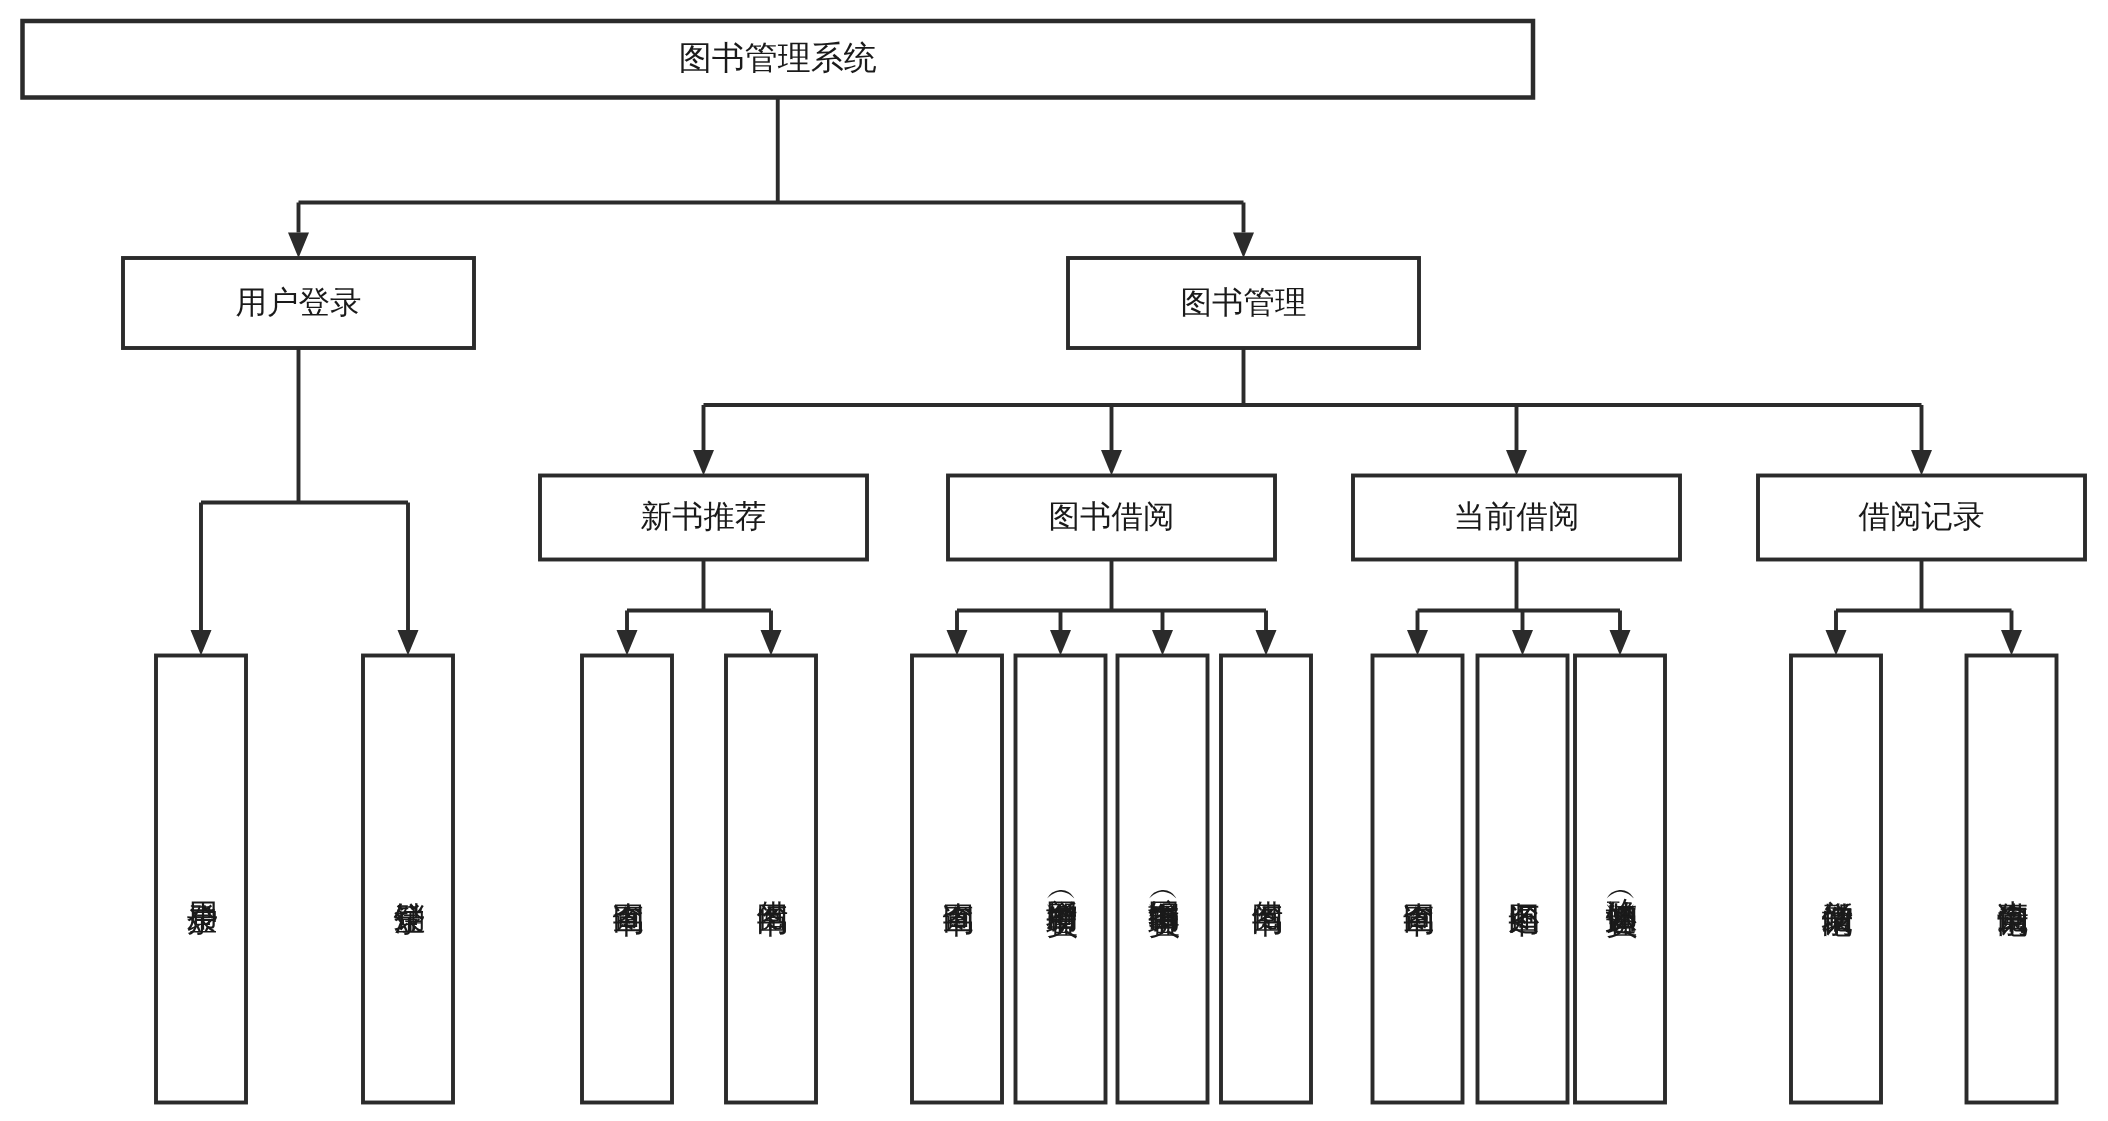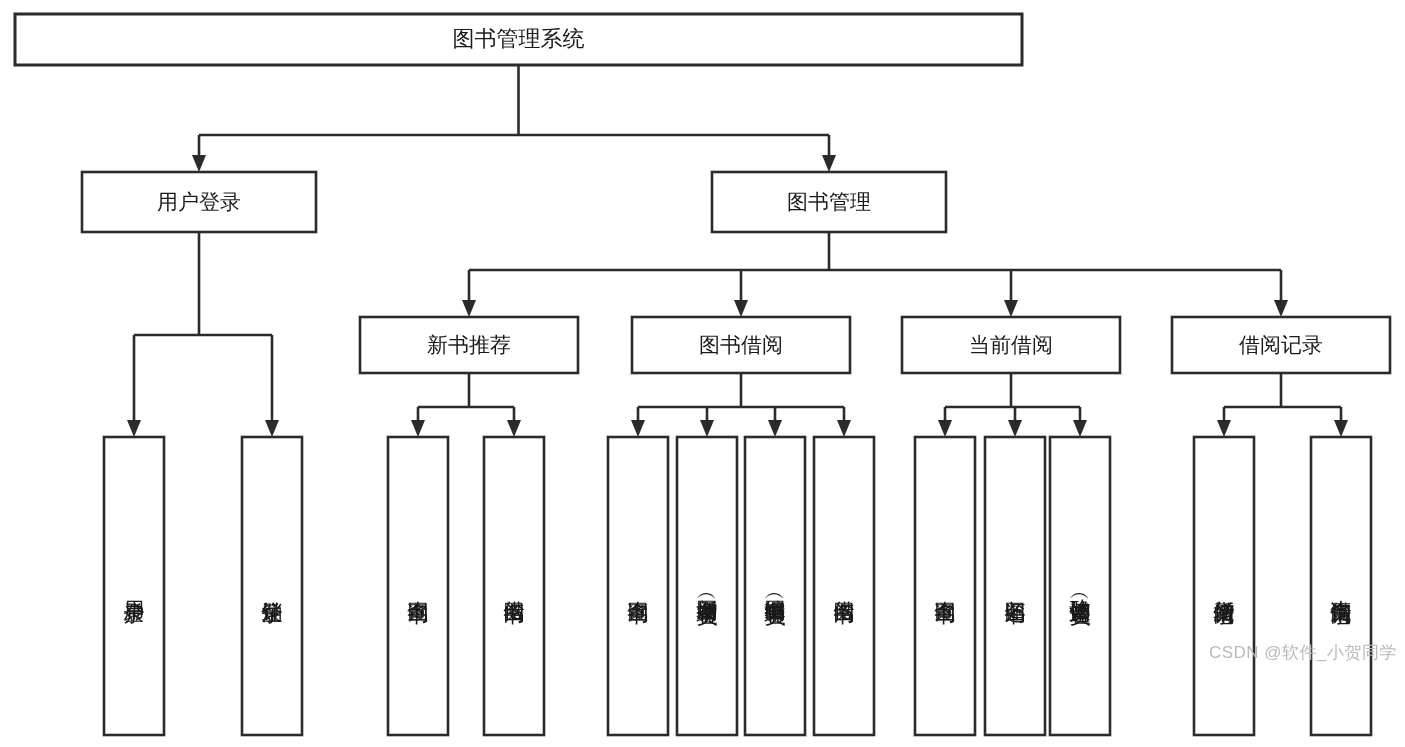--- a/index.html
+++ b/index.html
@@ -261,15 +261,14 @@
       <div class="vlabel" style="left: 677px; top: 437px; width: 60px; height: 298px;">新增图书（管理员）</div>
       <div class="vlabel" style="left: 745px; top: 437px; width: 60px; height: 298px;">编辑图书（管理员）</div>
       <div class="vlabel" style="left: 814px; top: 437px; width: 60px; height: 298px;">借阅图书</div>
       <div class="vlabel" style="left: 915px; top: 437px; width: 60px; height: 298px;">查询图书</div>
       <div class="vlabel" style="left: 985px; top: 437px; width: 60px; height: 298px;">归还图书</div>
       <div class="vlabel" style="left: 1050px; top: 437px; width: 60px; height: 298px;">确认归还（管理员）</div>
       <div class="vlabel" style="left: 1194px; top: 437px; width: 60px; height: 298px;">新增借阅记录</div>
       <div class="vlabel" style="left: 1311px; top: 437px; width: 60px; height: 298px;">查询借阅记录</div>
     </div>
 
-  <div id="watermark">CSDN @软件_小贺同学</div>
 
 </div>
 
 </body></html>

